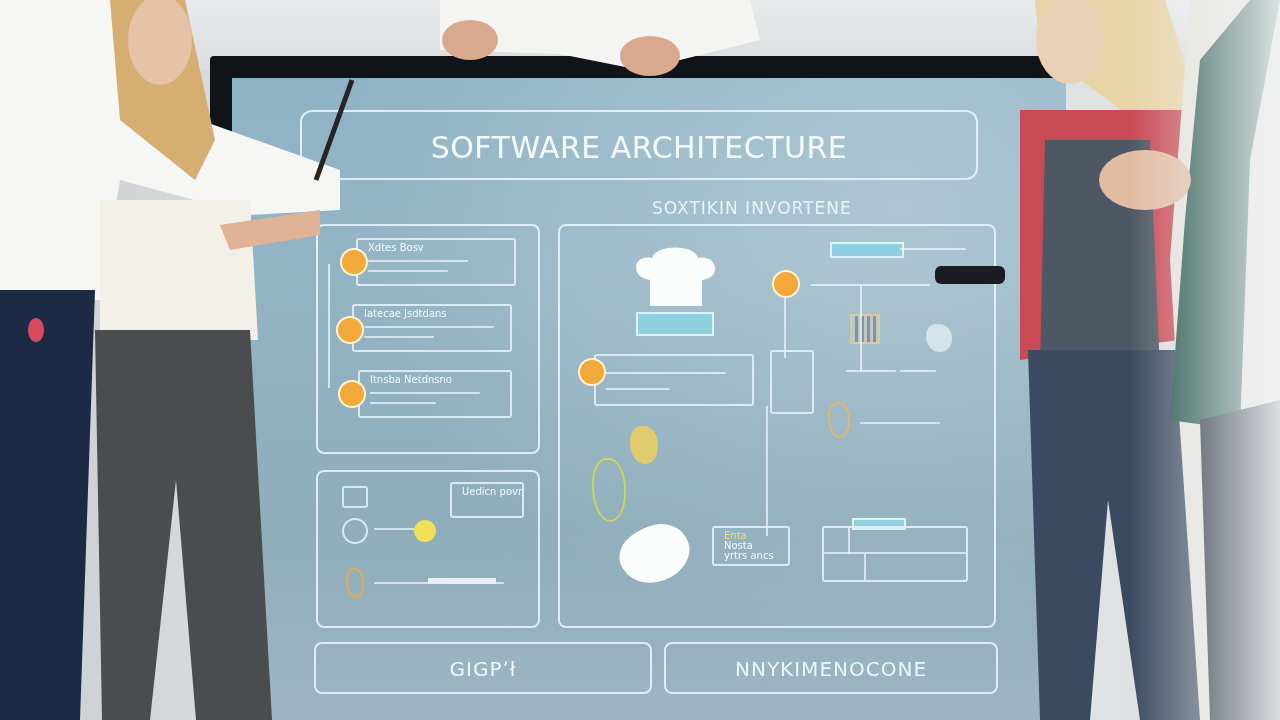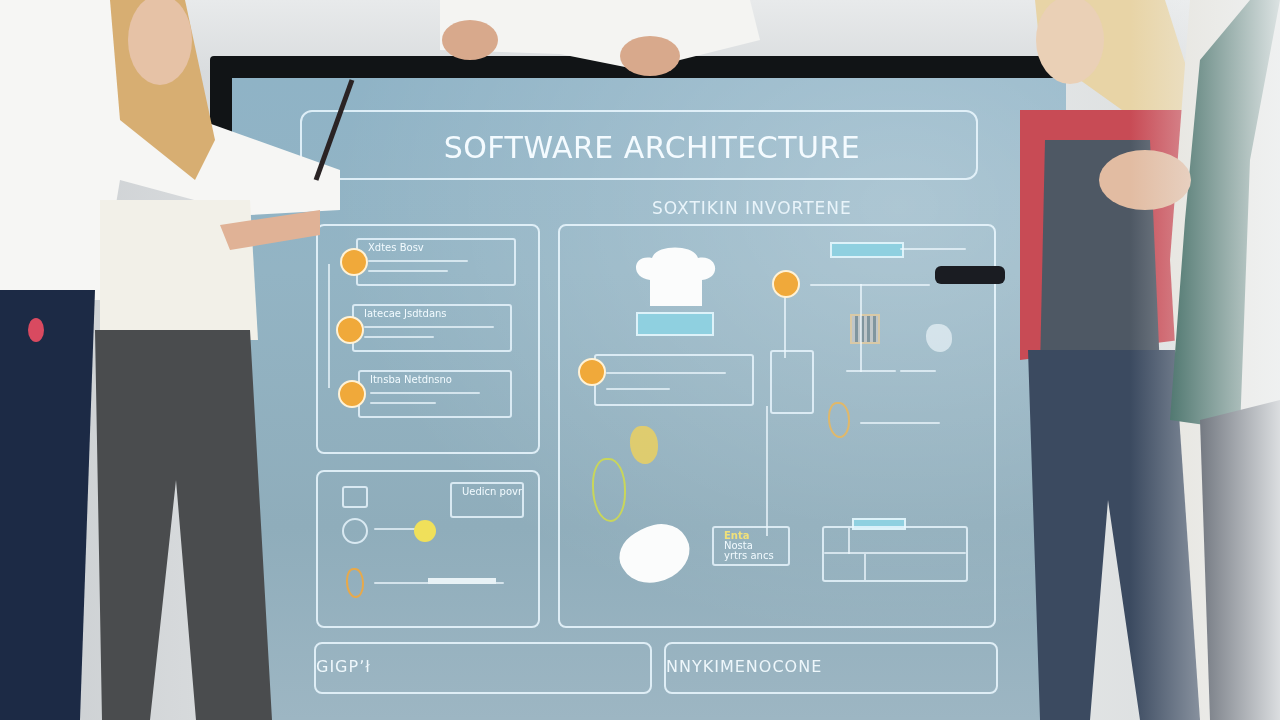--- a/index.html
+++ b/index.html
@@ -12,28 +12,28 @@
   .window-glow{left:1130px;top:0;width:150px;height:720px;background:linear-gradient(90deg,rgba(255,255,255,0),rgba(240,242,243,.9));}
   
   .bezel{left:210px;top:56px;width:856px;height:664px;background:#111416;border-radius:4px;}
   .screen{left:232px;top:78px;width:834px;height:642px;
           background:linear-gradient(180deg,#8fb3c6 0%,#93b4c4 30%,#8fadbb 70%,#9db6c3 100%);overflow:hidden;}
   .screen .hl{position:absolute;left:0;top:0;width:834px;height:642px;
           background:radial-gradient(ellipse at 80% 20%,rgba(255,255,255,.25),rgba(255,255,255,0) 60%);}
   .panel{position:absolute;border:2px solid rgba(235,248,255,.85);border-radius:8px;}
   .title-panel{left:68px;top:32px;width:674px;height:66px;border-radius:12px;}
   .title-text{position:absolute;left:0;top:18px;width:100%;text-align:center;
-              color:#f4fbff;font-size:30px;letter-spacing:0.5px;padding-left:13px;}
+              color:#f4fbff;font-size:30px;letter-spacing:0.5px;}
   .subtitle{position:absolute;left:420px;top:120px;color:#e9f4fa;font-size:17px;letter-spacing:1px;}
   .left-top{left:84px;top:146px;width:220px;height:226px;}
   .left-bot{left:84px;top:392px;width:220px;height:154px;}
   .right-main{left:326px;top:146px;width:434px;height:400px;}
   .bot-left{left:82px;top:564px;width:334px;height:48px;}
   .bot-right{left:432px;top:564px;width:330px;height:48px;}
-  .bot-text{position:absolute;left:0;top:13px;width:100%;color:#eef7fb;font-size:16px;letter-spacing:1px;}
+  .bot-text{position:absolute;left:0;top:13px;width:100%;text-align:center;color:#eef7fb;font-size:20px;letter-spacing:1px;}
   .card{position:absolute;border:2px solid rgba(235,248,255,.8);border-radius:3px;}
   .card-label{position:absolute;left:10px;top:2px;font-size:10px;color:#f2fbff;white-space:nowrap;}
   .line{position:absolute;height:2px;background:rgba(240,250,255,.7);border-radius:1px;}
   .vline{position:absolute;width:2px;background:rgba(240,250,255,.7);}
   .dot{position:absolute;width:24px;height:24px;border-radius:50%;background:#f0a93a;border:2px solid #fff2d6;}
   .chef-hat{position:absolute;left:68px;top:18px;width:96px;height:64px;}
   .chip{position:absolute;background:#8fd0e0;border:2px solid rgba(240,250,255,.8);}
   .qr{position:absolute;width:26px;height:26px;border:2px solid #d9c9a6;
       background:repeating-linear-gradient(90deg,#bfc6c9 0 3px,#80959e 3px 6px);}
   .sketch{position:absolute;border-radius:40% 50% 45% 55%;}
@@ -102,21 +102,21 @@
       <div class="line" style="left:10px;top:16px;width:120px;"></div>
       <div class="line" style="left:10px;top:32px;width:64px;"></div>
     </div>
     <div class="dot" style="left:18px;top:132px;"></div>
     <div class="card" style="left:210px;top:124px;width:40px;height:60px;"></div>
     <div class="vline" style="left:206px;top:180px;height:130px;"></div>
     <div class="sketch" style="left:32px;top:232px;width:30px;height:60px;border:2px solid #c9d65a;"></div>
     <div class="sketch" style="left:70px;top:200px;width:28px;height:38px;background:rgba(240,210,90,.8);"></div>
     <div class="sketch" style="left:60px;top:300px;width:70px;height:56px;background:#fbfcfc;transform:rotate(-30deg);"></div>
     <div class="card" style="left:152px;top:300px;width:74px;height:36px;">
-      <div class="card-label" style="top:2px;color:#f0e07a;font-weight:bold;">Enta</div>
+      <div class="card-label" style="top:2px;color:#f0e07a;">Enta</div>
       <div class="card-label" style="top:12px;">Nosta</div>
       <div class="card-label" style="top:22px;">yrtrs ancs</div>
     </div>
     <div class="chip" style="left:270px;top:16px;width:70px;height:12px;"></div>
     <div class="line" style="left:340px;top:22px;width:66px;"></div>
     <div class="qr" style="left:290px;top:88px;"></div>
     <div class="line" style="left:250px;top:58px;width:120px;"></div>
     <div class="vline" style="left:300px;top:58px;height:88px;"></div>
     <div class="line" style="left:286px;top:144px;width:50px;"></div>
     <div class="line" style="left:340px;top:144px;width:36px;"></div>

